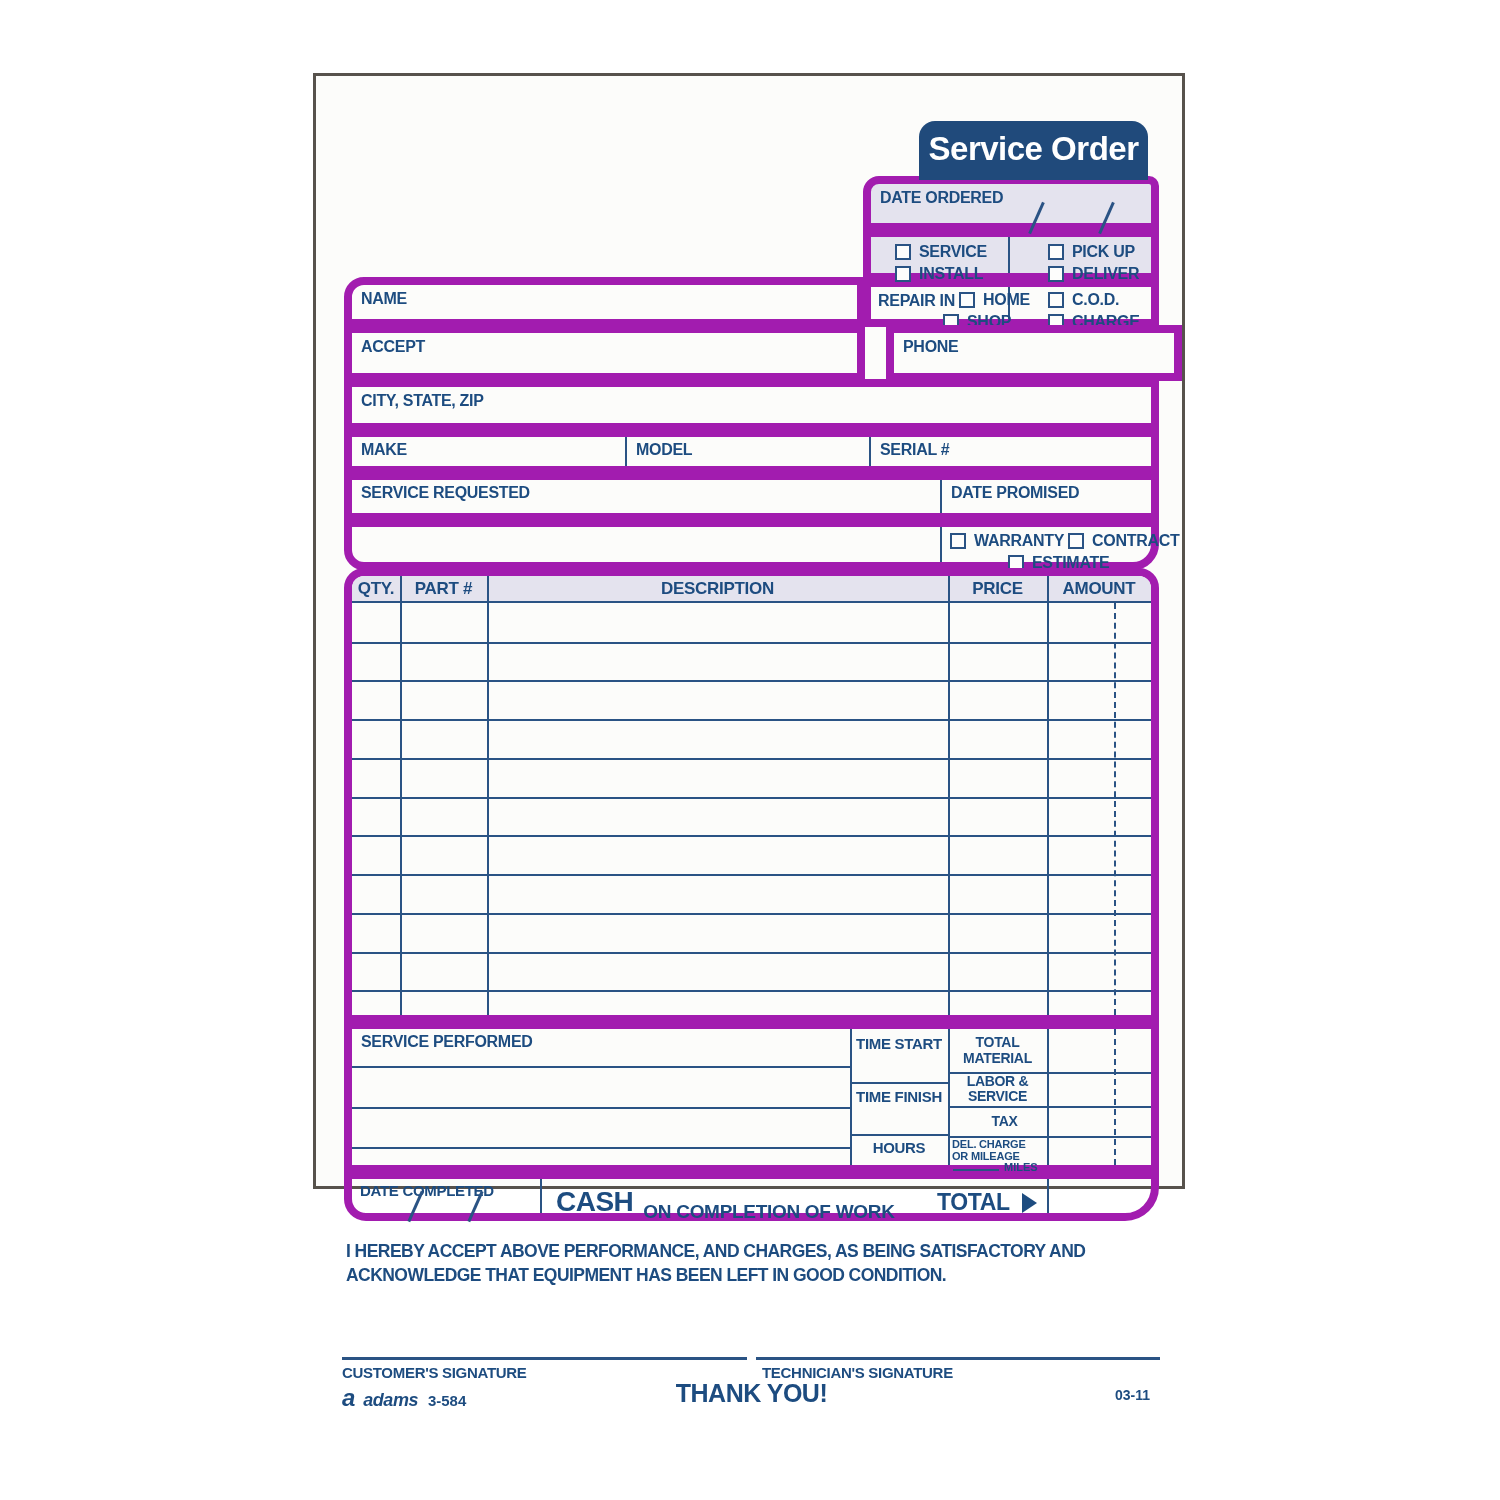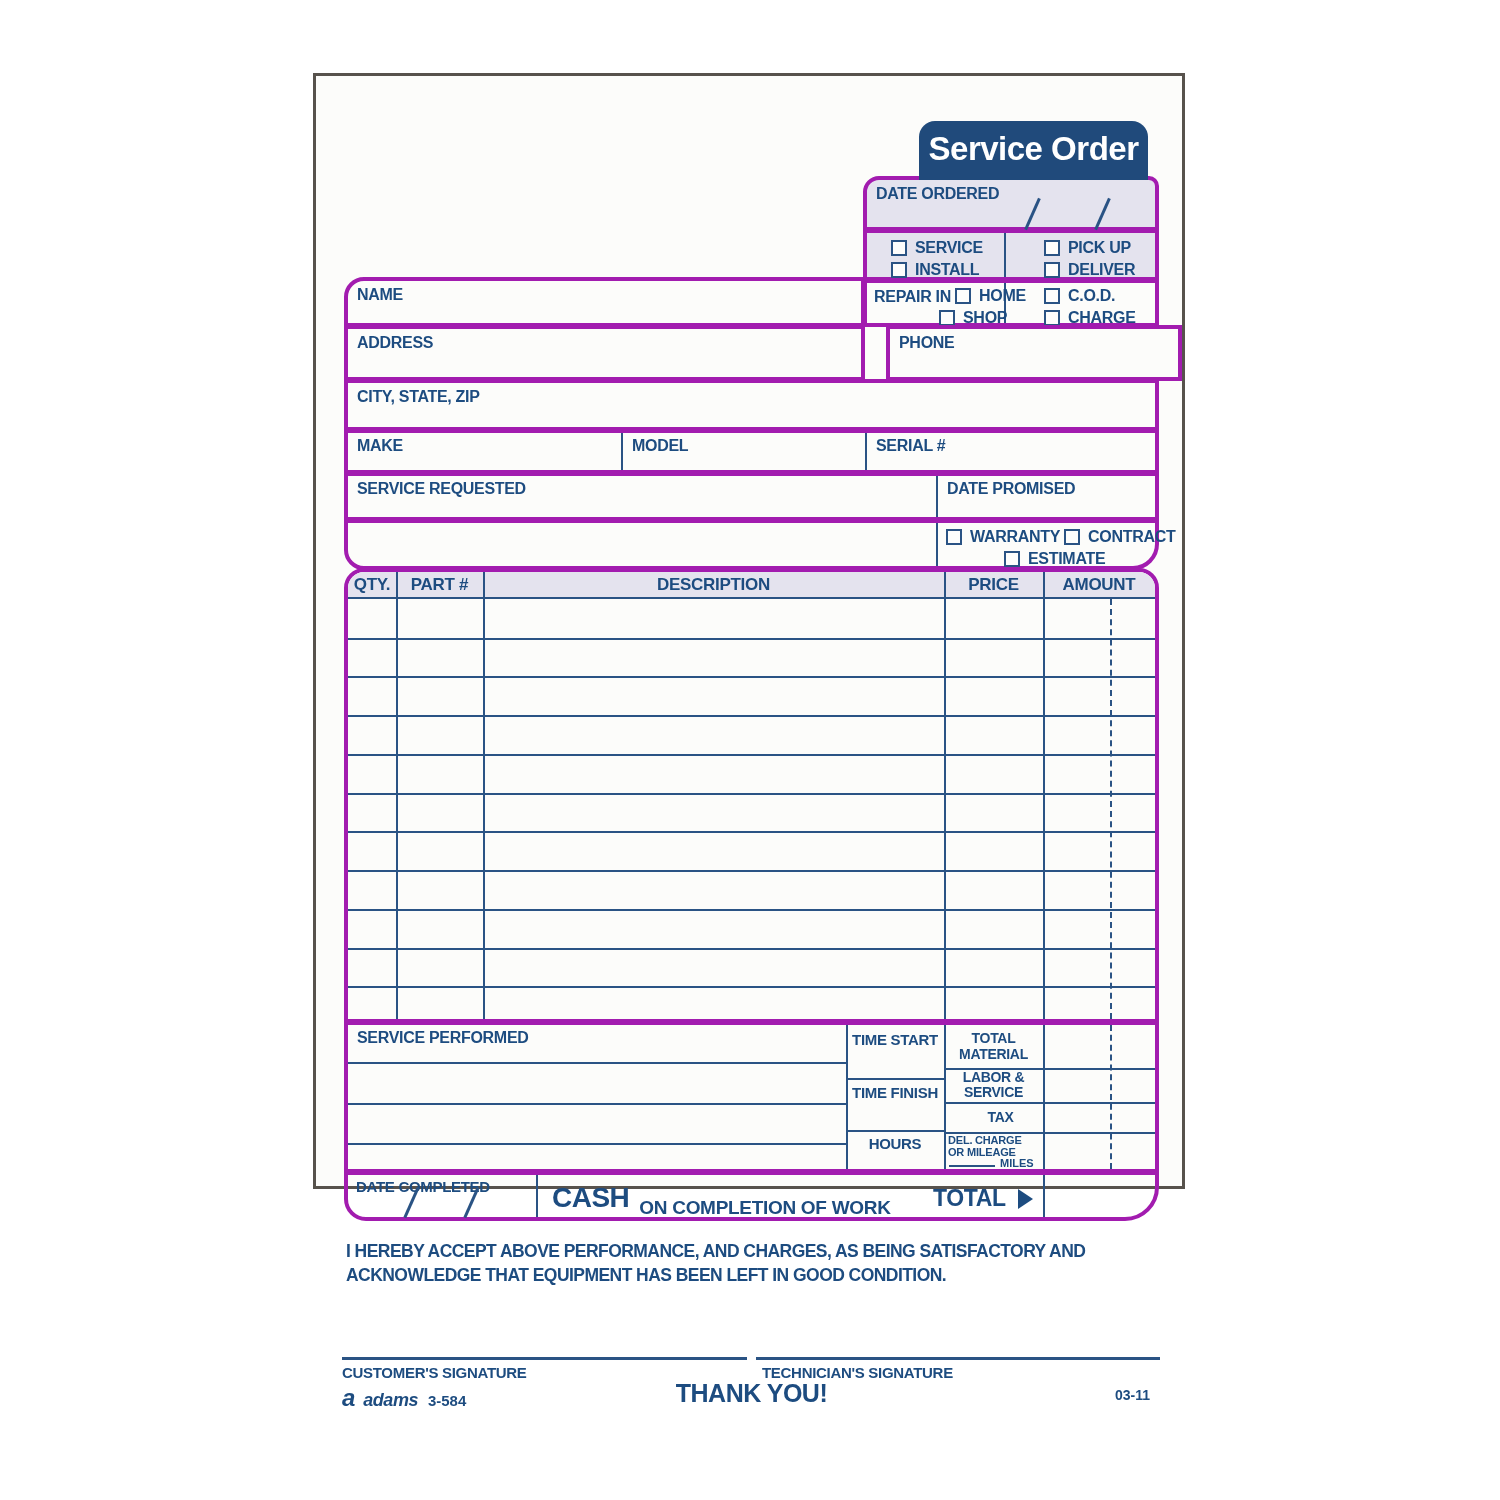--- a/index.html
+++ b/index.html
@@ -1,20 +1,20 @@
 <!DOCTYPE html>
 <html><head>
 <meta charset="utf-8">
 <style>
   * { margin:0; padding:0; box-sizing:border-box; }
   html,body { width:1500px; height:1500px; background:#ffffff;
     font-family:"Liberation Sans", sans-serif; }
   #page { position:absolute; left:313px; top:73px; width:872px; height:1116px;
     border:3px solid #57524c; background:#fcfcfa; }
-  .box { position:absolute; border:4px solid #a21caf; }
+  .box { position:absolute; border:8px solid #a21caf; }
   .lav { background:#e4e3ee; }
   .lbl { color:#1d4c80; font-weight:bold; font-size:16px; letter-spacing:-0.3px; white-space:nowrap; }
   .lbl-pad { position:absolute; left:9px; top:5px; }
   .vline { position:absolute; top:0; bottom:0; width:2px; background:#2a5384; }
   .hline { position:absolute; height:2px; background:#2a5384; }
   .dash { position:absolute; width:0; border-left:2px dashed #2a5384; }
   .cb { display:inline-block; width:16px; height:16px; border:2px solid #2a5384;
     background:#fdfdfc; flex:none; }
   .cbrow { display:flex; align-items:center; gap:8px; position:absolute; }
   .slash { position:absolute; width:3px; background:#2a5384; transform:rotate(24deg); }
@@ -96,21 +96,21 @@
 
   <div class="box" style="left:570px; top:249px; width:296px; height:56px;">
     <span class="lbl lbl-pad">PHONE</span>
   </div>
 
   <div class="box" style="left:28px; top:201px; width:521px; height:50px; border-radius:20px 0 0 0;">
     <span class="lbl lbl-pad">NAME</span>
   </div>
 
   <div class="box" style="left:28px; top:249px; width:521px; height:56px;">
-    <span class="lbl lbl-pad">ADDRESS</span>
+    <span class="lbl lbl-pad">ACCEPT</span>
   </div>
 
   <div class="box" style="left:28px; top:303px; width:815px; height:52px;">
     <span class="lbl lbl-pad">CITY, STATE, ZIP</span>
   </div>
 
   <div class="box" style="left:28px; top:396px; width:815px; height:49px;">
     <div class="vline" style="left:588px;"></div>
     <span class="lbl" style="position:absolute; left:9px; top:4px;">SERVICE REQUESTED</span>
     <span class="lbl" style="position:absolute; left:599px; top:4px;">DATE PROMISED</span>

